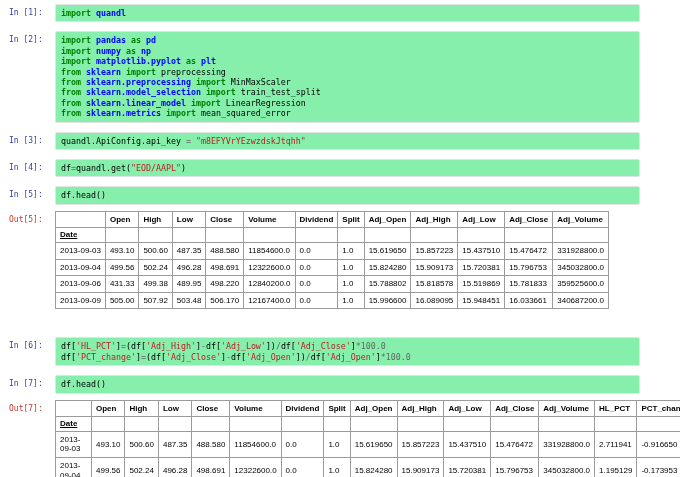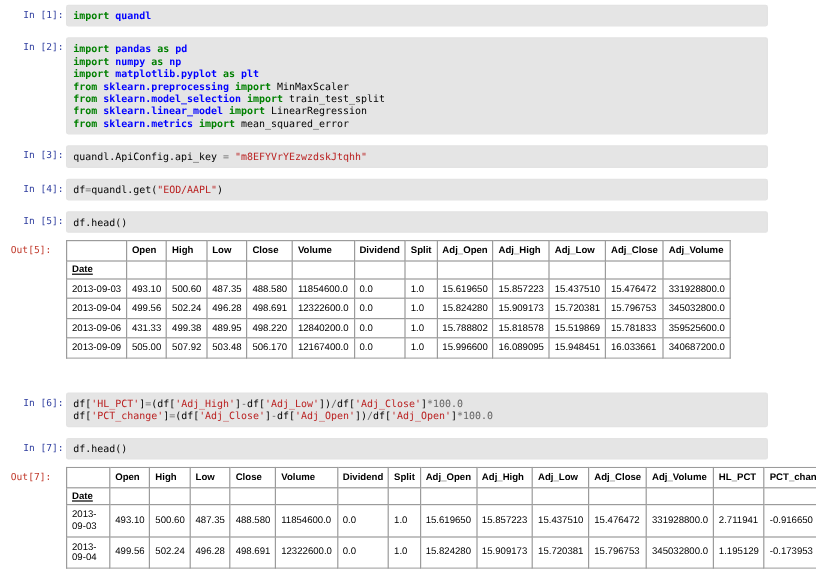--- a/index.html
+++ b/index.html
@@ -3,23 +3,23 @@
 <meta charset="utf-8">
 <style>
   html,body{margin:0;padding:0;background:#fff;}
   body{width:680px;height:477px;overflow:hidden;font-family:"Liberation Sans",sans-serif;color:#000;}
   .nb{padding-top:4px;width:680px;}
   .row{display:flex;align-items:flex-start;margin-bottom:9px;}
   .row.mb6{margin-bottom:6px;}
   .row.mb12{margin-bottom:28px;}
   .prompt{flex:0 0 55px;width:55px;box-sizing:border-box;padding:4px 2px 0 9px;
           font-family:"DejaVu Sans Mono",monospace;font-size:8px;white-space:nowrap;}
-  .in-prompt{color:#303F9F;text-align:right;}
+  .in-prompt{color:#303F9F;}
   .out-prompt{color:#C0392B;}
-  .codebox{flex:1 1 auto;min-width:0;margin-right:40px;background:#e5e5e5;
+  .codebox{flex:1 1 auto;min-width:0;margin-right:40px;background:#86efac;
            border:1px solid #E3E3E3;border-radius:2px;padding:3px 5px;}
   .code{font-family:"DejaVu Sans Mono",monospace;font-size:8.3px;line-height:10.4px;}
   .cl{white-space:pre;}
   .tk-k{color:#008000;font-weight:bold;}
   .tk-nn{color:#0000FF;font-weight:bold;}
   .tk-t{color:#000000;}
   .tk-o{color:#666666;}
   .tk-s{color:#BA2121;}
   .tk-m{color:#666666;}
   .outwrap{flex:1 1 auto;min-width:0;overflow:hidden;}
@@ -46,20 +46,21 @@
       </div>
   </div>
 
   <div class="row">
     <div class="prompt in-prompt">In [2]:</div>
     <div class="codebox">
         <div class="code">
           <div class="cl"><span class="tk-k">import</span><span class="tk-t"> </span><span class="tk-nn">pandas</span><span class="tk-t"> </span><span class="tk-k">as</span><span class="tk-t"> </span><span class="tk-nn">pd</span></div>
           <div class="cl"><span class="tk-k">import</span><span class="tk-t"> </span><span class="tk-nn">numpy</span><span class="tk-t"> </span><span class="tk-k">as</span><span class="tk-t"> </span><span class="tk-nn">np</span></div>
           <div class="cl"><span class="tk-k">import</span><span class="tk-t"> </span><span class="tk-nn">matplotlib.pyplot</span><span class="tk-t"> </span><span class="tk-k">as</span><span class="tk-t"> </span><span class="tk-nn">plt</span></div>
+          <div class="cl"><span class="tk-k">from</span><span class="tk-t"> </span><span class="tk-nn">sklearn</span><span class="tk-t"> </span><span class="tk-k">import</span><span class="tk-t"> preprocessing</span></div>
           <div class="cl"><span class="tk-k">from</span><span class="tk-t"> </span><span class="tk-nn">sklearn.preprocessing</span><span class="tk-t"> </span><span class="tk-k">import</span><span class="tk-t"> MinMaxScaler</span></div>
           <div class="cl"><span class="tk-k">from</span><span class="tk-t"> </span><span class="tk-nn">sklearn.model_selection</span><span class="tk-t"> </span><span class="tk-k">import</span><span class="tk-t"> train_test_split</span></div>
           <div class="cl"><span class="tk-k">from</span><span class="tk-t"> </span><span class="tk-nn">sklearn.linear_model</span><span class="tk-t"> </span><span class="tk-k">import</span><span class="tk-t"> LinearRegression</span></div>
           <div class="cl"><span class="tk-k">from</span><span class="tk-t"> </span><span class="tk-nn">sklearn.metrics</span><span class="tk-t"> </span><span class="tk-k">import</span><span class="tk-t"> mean_squared_error</span></div>
         </div>
       </div>
   </div>
 
   <div class="row">
     <div class="prompt in-prompt">In [3]:</div>

